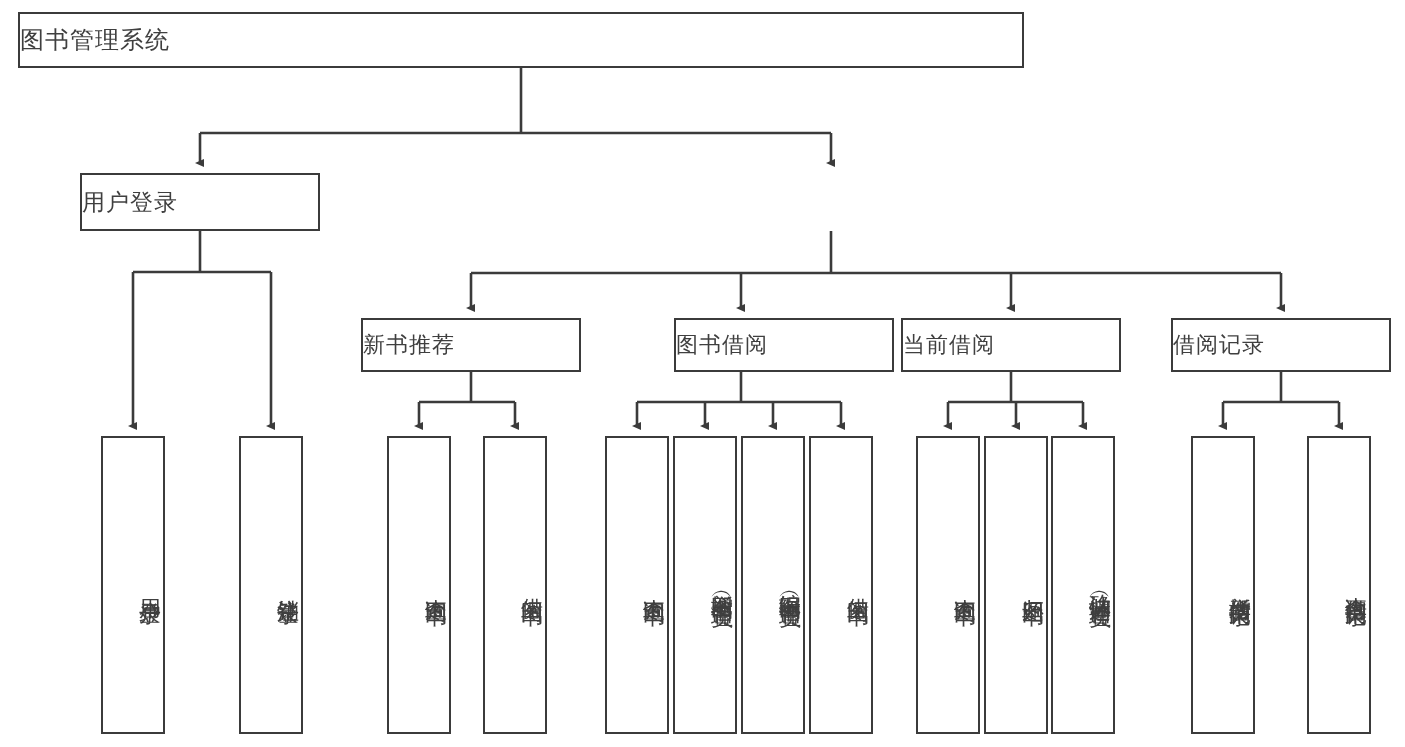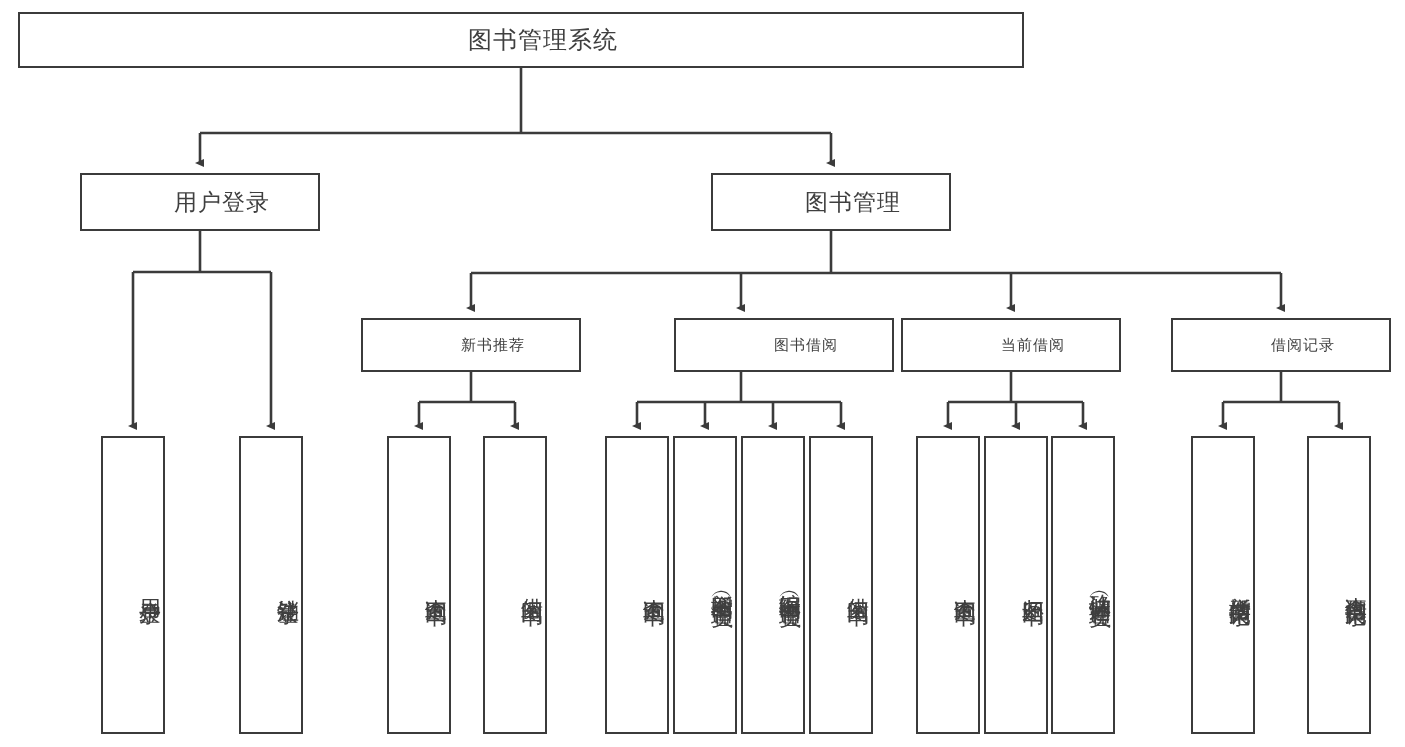--- a/index.html
+++ b/index.html
@@ -22,40 +22,38 @@
     height:747px;
     pointer-events:none;
   }
   .node{
     position:absolute;
     box-sizing:border-box;
     background:#ffffff;
     border:2px solid #3b3b3b;
     display:flex;
     align-items:center;
-    justify-content:center;
     text-align:center;
     color:#3f3f3f;
-    padding-left:44px;
   }
   .node-root{
     left:18px; top:12px; width:1006px; height:56px;
     font-size:24px;
     letter-spacing:1px;
   }
   .node-l1{
     width:240px; height:58px;
     font-size:23px;
     letter-spacing:1px;
   }
   .node-l1.n-user{ left:80px; top:173px; }
   .node-l1.n-book{ left:711px; top:173px; }
   .node-l2{
     width:220px; height:54px;
-    font-size:15px;
+    font-size:22px;
     letter-spacing:1px;
     top:318px;
   }
   .node-l2.g1{ left:361px; }
   .node-l2.g2{ left:631px;margin-left:43px; }
   .node-l2.g3{ left:901px; }
   .node-l2.g4{ left:1171px; }
   .node-leaf{
     top:436px;
     width:64px;
@@ -139,23 +137,20 @@
     </g>
   </svg>
 
   <div class="node node-root">
     <span>图书管理系统</span>
   </div>
 
   <div class="node node-l1 n-user">
     <span>用户登录</span>
   </div>
-  <div class="node node-l1 n-book">
-    <span>图书管理</span>
-  </div>
 
   <div class="node node-l2 g1">
     <span>新书推荐</span>
   </div>
   <div class="node node-l2 g2">
     <span>图书借阅</span>
   </div>
   <div class="node node-l2 g3">
     <span>当前借阅</span>
   </div>

